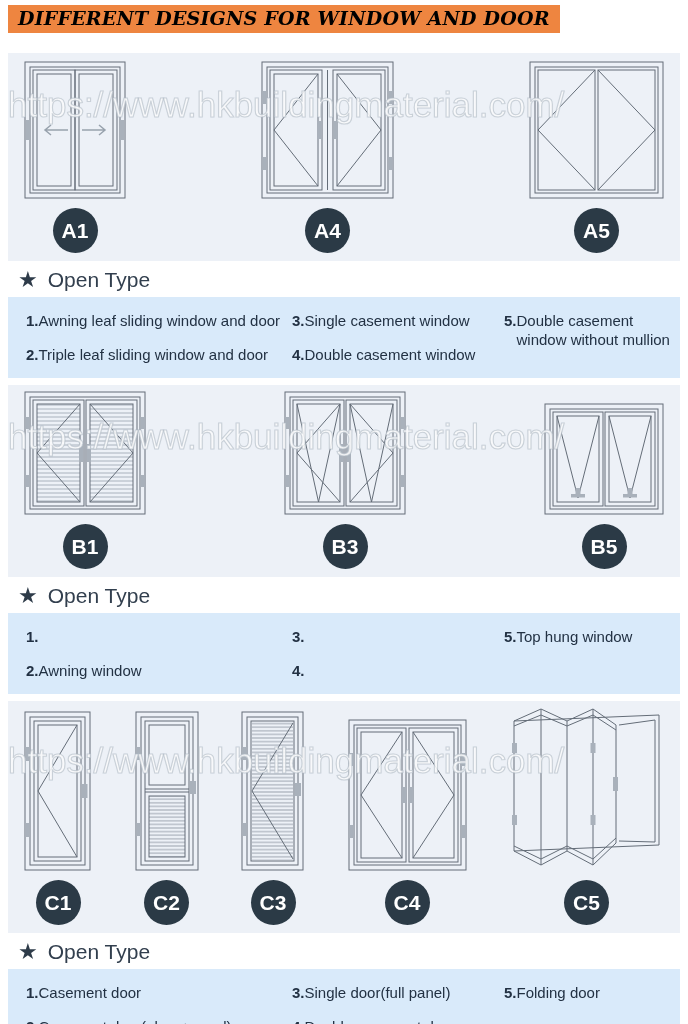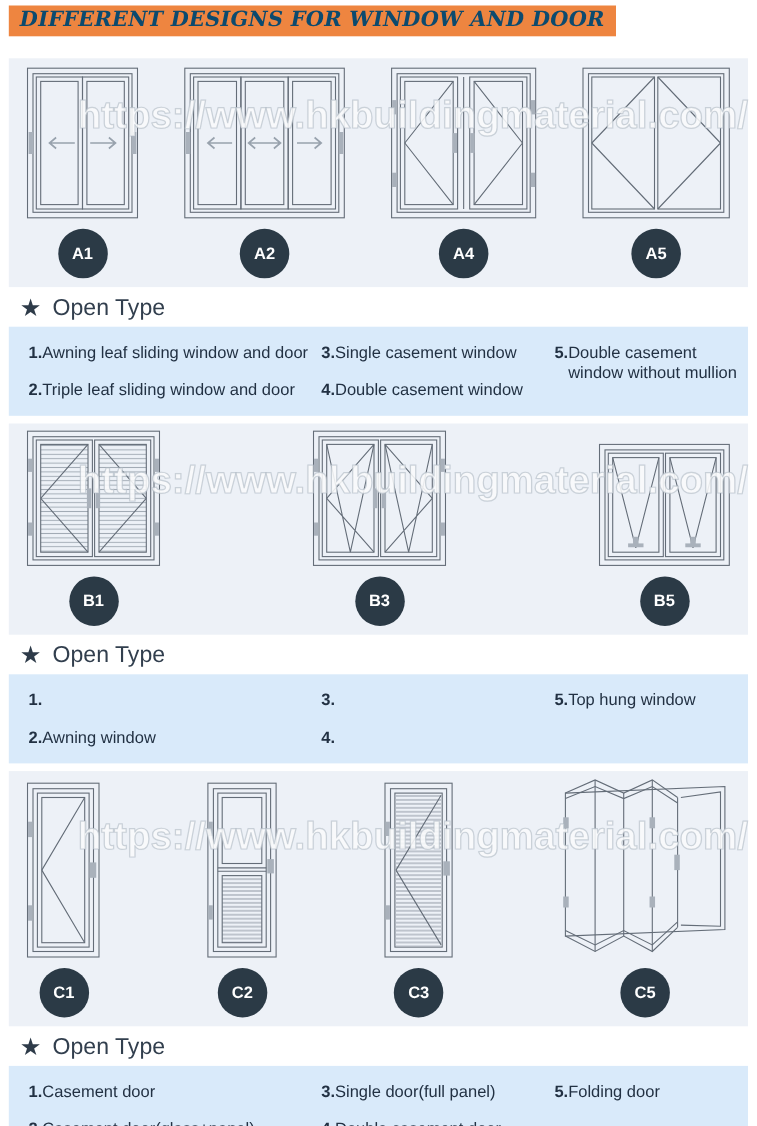--- a/index.html
+++ b/index.html
@@ -1,34 +1,34 @@
 <!DOCTYPE html>
 <html><head>
 <meta charset="utf-8">
 <style>
   html,body{margin:0;padding:0;}
   body{width:688px;background:#ffffff;font-family:"Liberation Sans",sans-serif;}
 
   .banner-wrap{margin:5px 8px 20px 8px;}
   .banner{display:inline-block;background:#ee8540;padding:2px 10px 4px 10px;}
   .banner span{font-family:"DejaVu Serif",serif;font-style:italic;font-weight:bold;
-    font-size:19px;color:#0c4a6e;letter-spacing:.2px;white-space:nowrap;}
+    font-size:19px;color:#000000;letter-spacing:.2px;white-space:nowrap;}
 
   .strip{position:relative;margin:0 8px;background:#edf1f7;display:flex;
     justify-content:space-between;align-items:flex-start;padding:6px 16px 8px 16px;}
   .item{display:flex;flex-direction:column;align-items:center;}
   .draw{display:flex;align-items:flex-end;justify-content:center;}
   .strip-a .draw{height:140px;}
   .strip-b .draw{height:124px;}
   .strip-c .draw{height:164px;}
   .circle{width:45px;height:45px;border-radius:50%;background:#2b3a46;color:#ffffff;
-    font-weight:bold;font-size:15px;display:flex;align-items:center;justify-content:center;
+    font-weight:bold;font-size:21px;display:flex;align-items:center;justify-content:center;
     margin-top:9px;}
-  .watermark{position:absolute;left:0;right:0;top:32px;text-align:right;font-size:35px;
-    font-weight:bold;color:rgba(255,255,255,.82);-webkit-text-stroke:1.1px rgba(176,186,197,.6);
+  .watermark{position:absolute;left:0;right:0;top:32px;text-align:left;font-size:35px;
+    font-weight:normal;color:rgba(255,255,255,.82);-webkit-text-stroke:1.1px rgba(176,186,197,.6);
     text-shadow:0 0 1px rgba(176,186,197,.35);white-space:nowrap;pointer-events:none;z-index:5;}
 
   .open-type{display:flex;align-items:center;gap:10px;margin:7px 8px 5px 8px;padding-left:10px;}
   .open-type .star{color:#2e3b49;font-size:22px;line-height:22px;}
   .open-type .label{color:#323f4e;font-size:21px;}
 
   .desc{margin:0 8px;background:#d9eafa;display:grid;grid-template-columns:266px 212px 1fr;
     padding:14px 0 14px 18px;}
   .desc .col{display:flex;flex-direction:column;gap:15px;}
   .desc-item{display:flex;font-size:15px;color:#223143;line-height:19px;}
@@ -78,40 +78,20 @@
           <rect x="55" y="13" width="34" height="112"></rect>
         <path class="arrow" d="M44 69 H21 M27 64 L21 69 L27 74"></path>
         <path class="arrow" d="M58 69 H81 M75 64 L81 69 L75 74"></path>
         <rect class="fill" x="2" y="59" width="4" height="20"></rect>
           <rect class="fill" x="96" y="59" width="4" height="20"></rect>
       </svg>
     </div>
     <div class="circle">A1</div>
   </div>
 
-  <div class="item">
-    <div class="draw">
-      <svg width="147" height="138" viewBox="0 0 147 138">
-        <rect x="1" y="1" width="145" height="136"></rect>
-          <rect x="6" y="6" width="135" height="126"></rect>
-        <rect x="9" y="9" width="43" height="120"></rect>
-          <rect x="13" y="13" width="35" height="112"></rect>
-        <rect x="52" y="9" width="43" height="120"></rect>
-          <rect x="56" y="13" width="35" height="112"></rect>
-        <rect x="95" y="9" width="43" height="120"></rect>
-          <rect x="99" y="13" width="35" height="112"></rect>
-        <path class="arrow" d="M44 69 H22 M28 64 L22 69 L28 74"></path>
-        <path class="arrow" d="M59 69 H88 M65 64 L59 69 L65 74 M82 64 L88 69 L82 74"></path>
-        <path class="arrow" d="M103 69 H125 M119 64 L125 69 L119 74"></path>
-        <rect class="fill" x="2" y="59" width="4" height="20"></rect>
-          <rect class="fill" x="141" y="59" width="4" height="20"></rect>
-      </svg>
-    </div>
-    <div class="circle">A2</div>
-  </div>
 
 
   <div class="item">
     <div class="draw">
       <svg width="133" height="138" viewBox="0 0 133 138">
         <rect x="1" y="1" width="131" height="136"></rect>
           <rect x="6" y="6" width="121" height="126"></rect>
         <rect x="9" y="9" width="52" height="120"></rect>
           <rect x="13" y="13" width="44" height="112"></rect>
         <rect x="72" y="9" width="52" height="120"></rect>
@@ -333,20 +313,41 @@
         <rect class="hatch2" x="11" y="11" width="41" height="138"></rect>
         <path d="M11 80 L52 12 M11 80 L52 148"></path>
         <rect class="fill" x="54" y="72" width="6" height="13"></rect>
         <rect class="fill" x="1.5" y="36" width="4" height="13"></rect>
           <rect class="fill" x="1.5" y="112" width="4" height="13"></rect>
       </svg>
     </div>
     <div class="circle">C3</div>
   </div>
 
+  <div class="item">
+    <div class="draw">
+      <svg width="119" height="152" viewBox="0 0 119 152">
+        <rect x="1" y="1" width="117" height="150"></rect>
+          <rect x="6" y="6" width="107" height="140"></rect>
+        <rect x="9" y="9" width="49" height="134"></rect>
+          <rect x="13" y="13" width="41" height="126"></rect>
+        <rect x="61" y="9" width="49" height="134"></rect>
+          <rect x="65" y="13" width="41" height="126"></rect>
+        <path d="M13 76 L54 13 M13 76 L54 139"></path>
+        <path d="M106 76 L65 13 M106 76 L65 139"></path>
+        <rect class="fill" x="54" y="68" width="4" height="16"></rect>
+          <rect class="fill" x="61.5" y="68" width="4" height="16"></rect>
+        <rect class="fill" x="1.5" y="34" width="4" height="13"></rect>
+          <rect class="fill" x="1.5" y="106" width="4" height="13"></rect>
+        <rect class="fill" x="113.5" y="34" width="4" height="13"></rect>
+          <rect class="fill" x="113.5" y="106" width="4" height="13"></rect>
+      </svg>
+    </div>
+    <div class="circle">C4</div>
+  </div>
 
   <div class="item">
     <div class="draw">
       <svg width="155" height="168" viewBox="0 0 155 168">
         <path d="M5 18 L150 12 L150 142 L5 148 Z"></path>
         <path d="M110 22 L146 17 L146 139 L110 138"></path>
         <path d="M5 18 L32 6 L58 18 L84 6 L107 22"></path>
         <path d="M5 23 L32 12 L58 23 L84 12 L107 27"></path>
         <path d="M5 148 L32 162 L58 148 L84 162 L107 140"></path>
         <path d="M5 143 L32 156 L58 143 L84 156 L107 135"></path>

